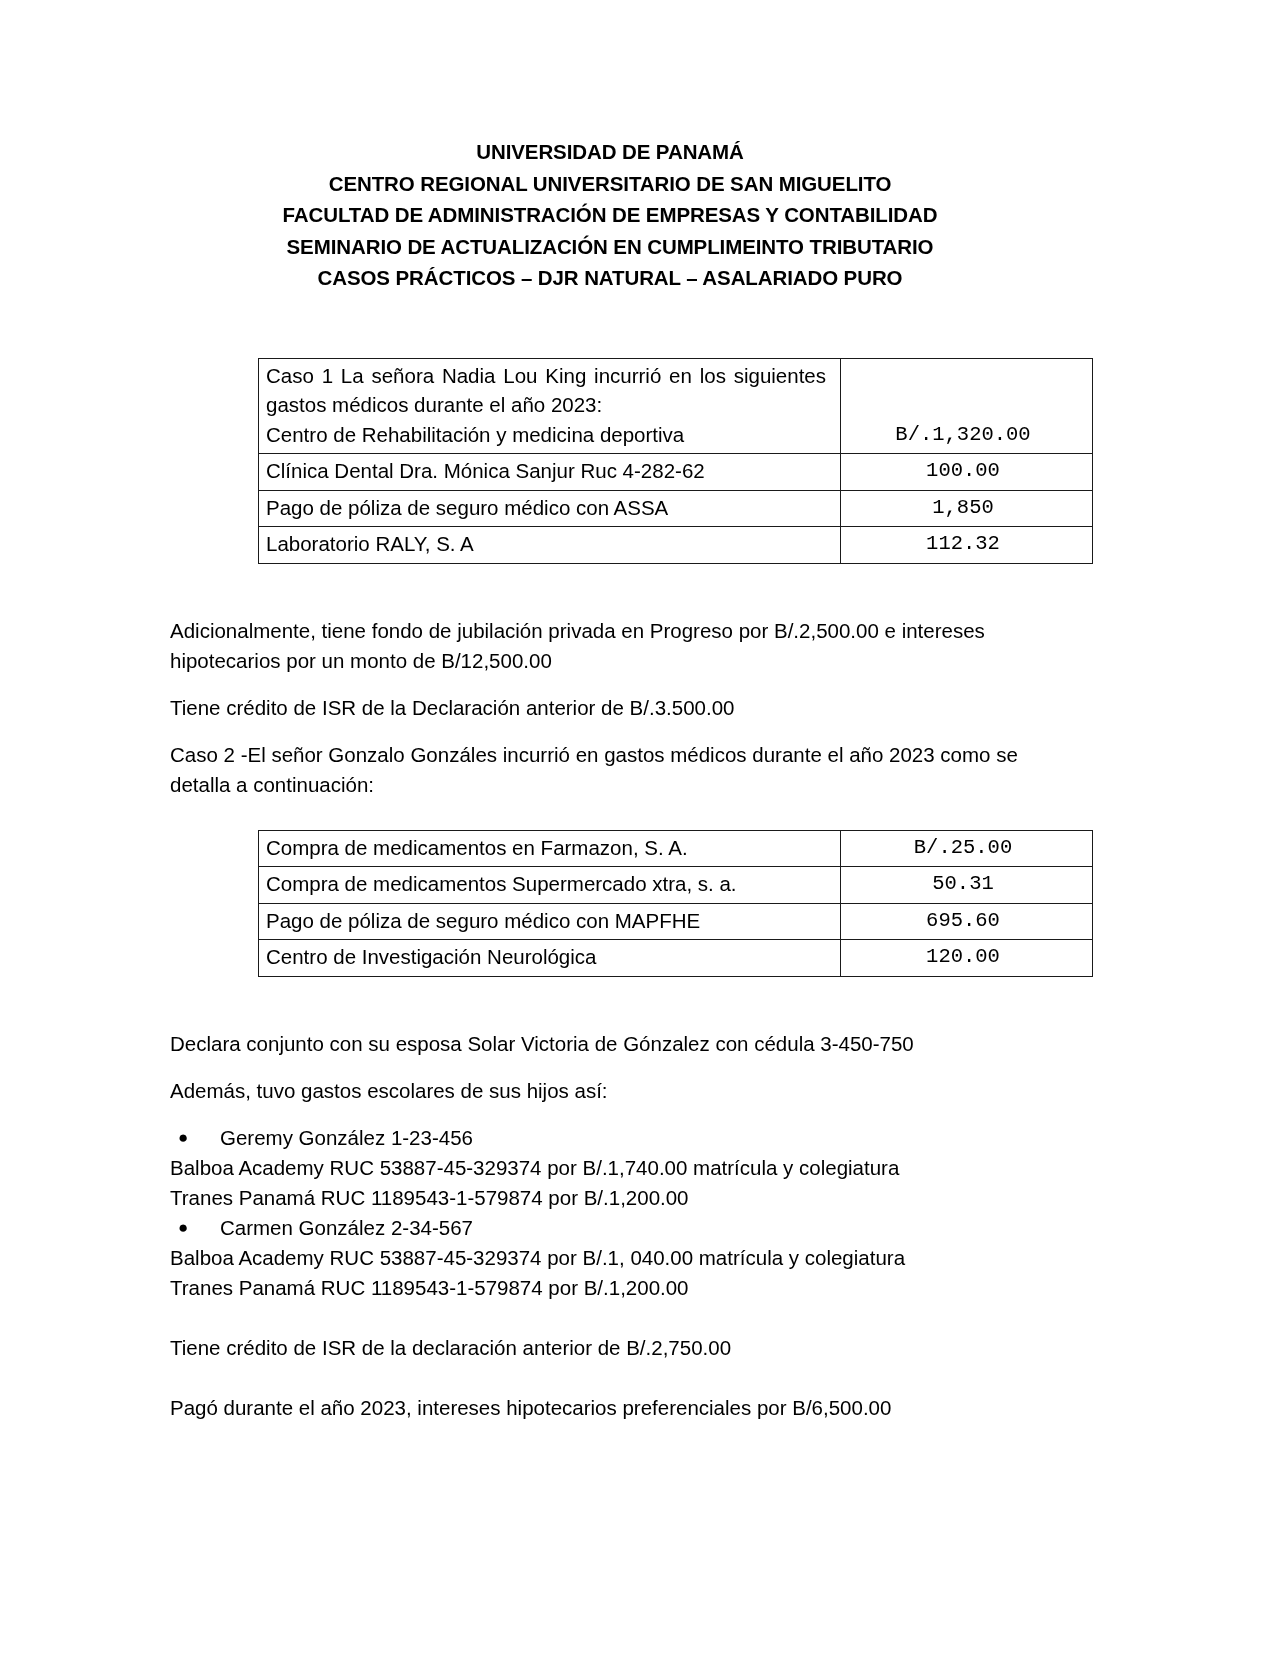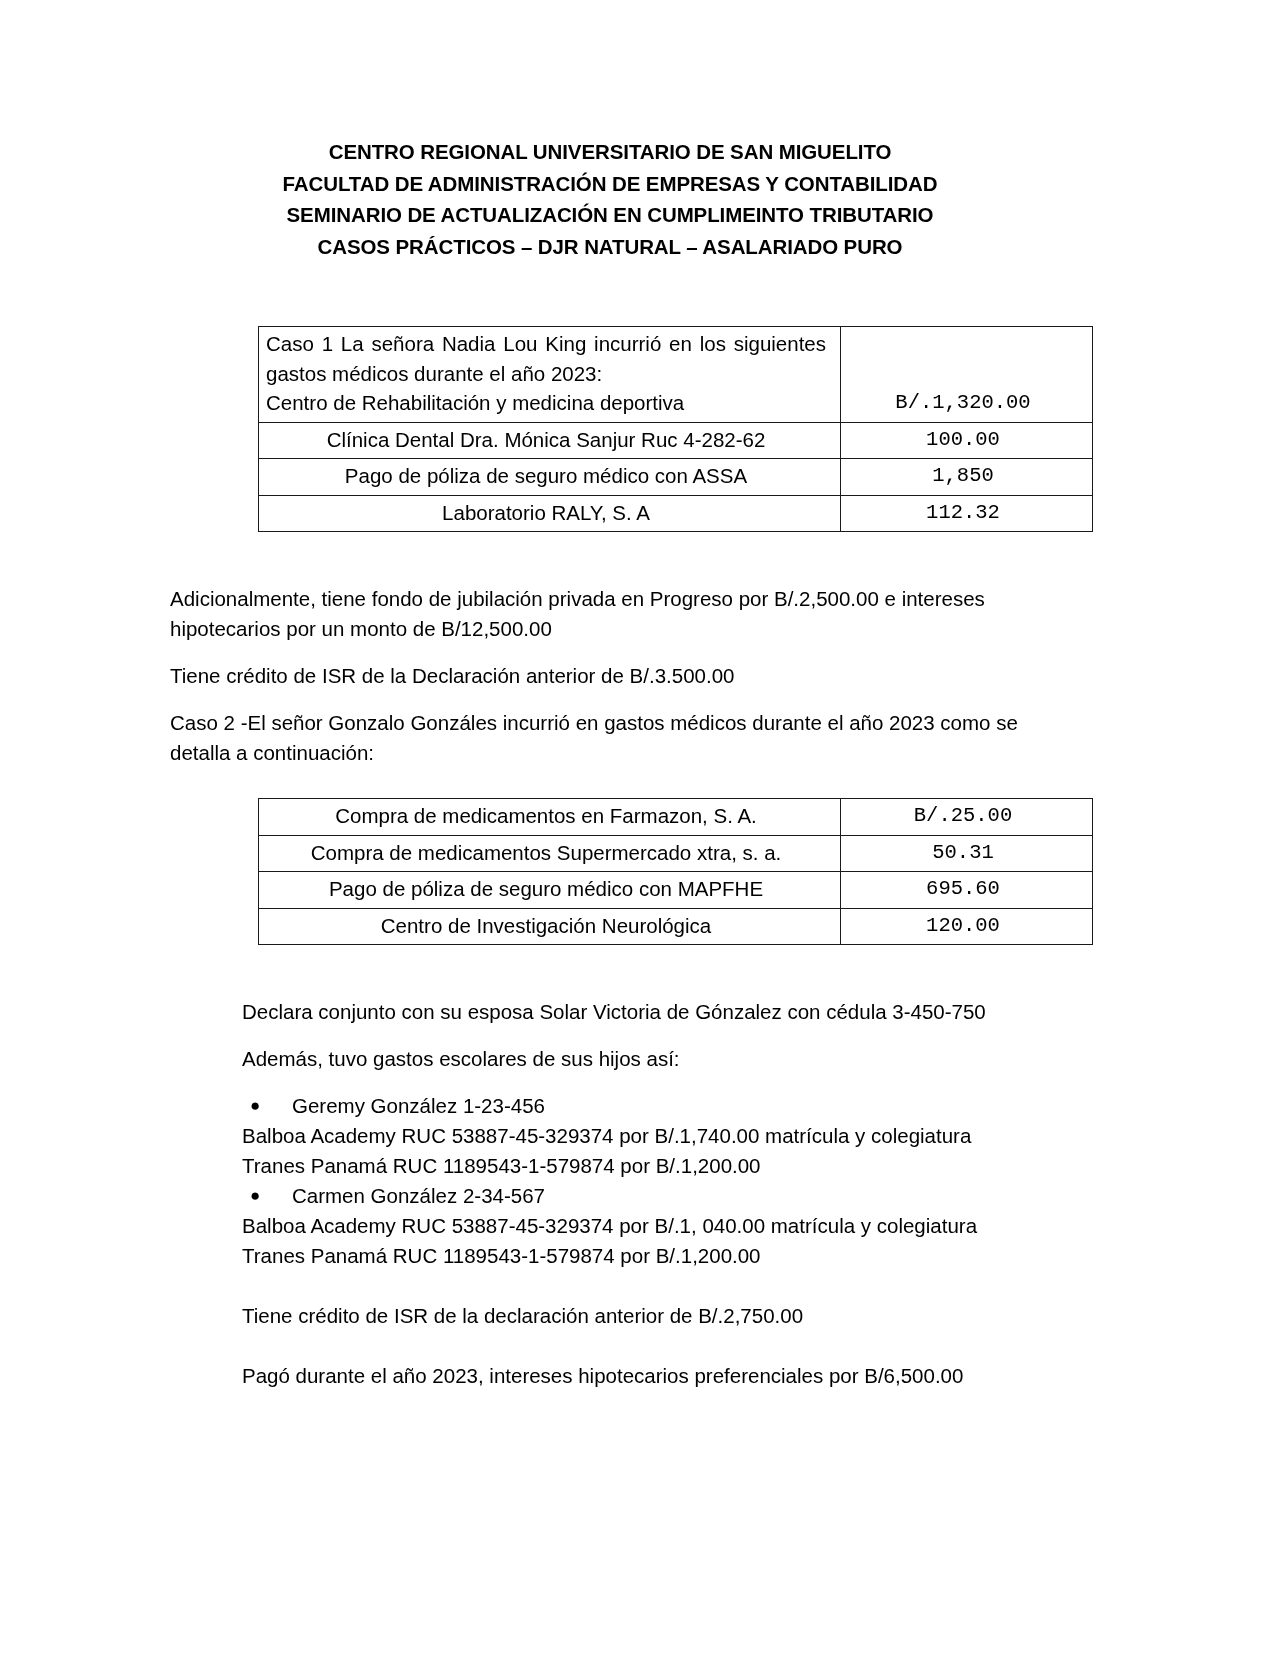--- a/index.html
+++ b/index.html
@@ -60,38 +60,36 @@
   }
   .case-table td {
     border: 1.3px solid #1a1a1a;
     padding: 2px 14px 4px 7px;
     font-size: 20.5px;
     line-height: 29.5px;
     vertical-align: top;
   }
   .case-table td.label {
     width: 560px;
-    text-align: center;
   }
   .case-table td.label.justify {
     text-align: justify;
     text-justify: inter-word;
   }
   .case-table td.amount {
     text-align: center;
     width: 230px;
     font-family: Liberation Mono, monospace;
   }
   .case-table td.amount.empty-top {
     vertical-align: bottom;
   }
 
   
   .indent-block {
-    margin-left: 72px;
   }
   .indent-block .para { line-height: 30px; }
 
   ul.kids {
     list-style: none;
     margin: 0;
     padding: 0;
   }
   ul.kids li.bullet {
     position: relative;
@@ -112,20 +110,21 @@
     padding-left: 0;
   }
 </style>
 </head>
 <body>
 
 <div class="page">
   <div class="content">
 
     <div class="doc-header">
+      <div>UNIVERSIDAD DE PANAMÁ</div>
       <div>CENTRO REGIONAL UNIVERSITARIO DE SAN MIGUELITO</div>
       <div>FACULTAD DE ADMINISTRACIÓN DE EMPRESAS Y CONTABILIDAD</div>
       <div>SEMINARIO DE ACTUALIZACIÓN EN CUMPLIMEINTO TRIBUTARIO</div>
       <div>CASOS PRÁCTICOS – DJR NATURAL – ASALARIADO PURO</div>
     </div>
 
     <div class="spacer-lg"></div>
 
 
     <div class="spacer-xs"></div>

